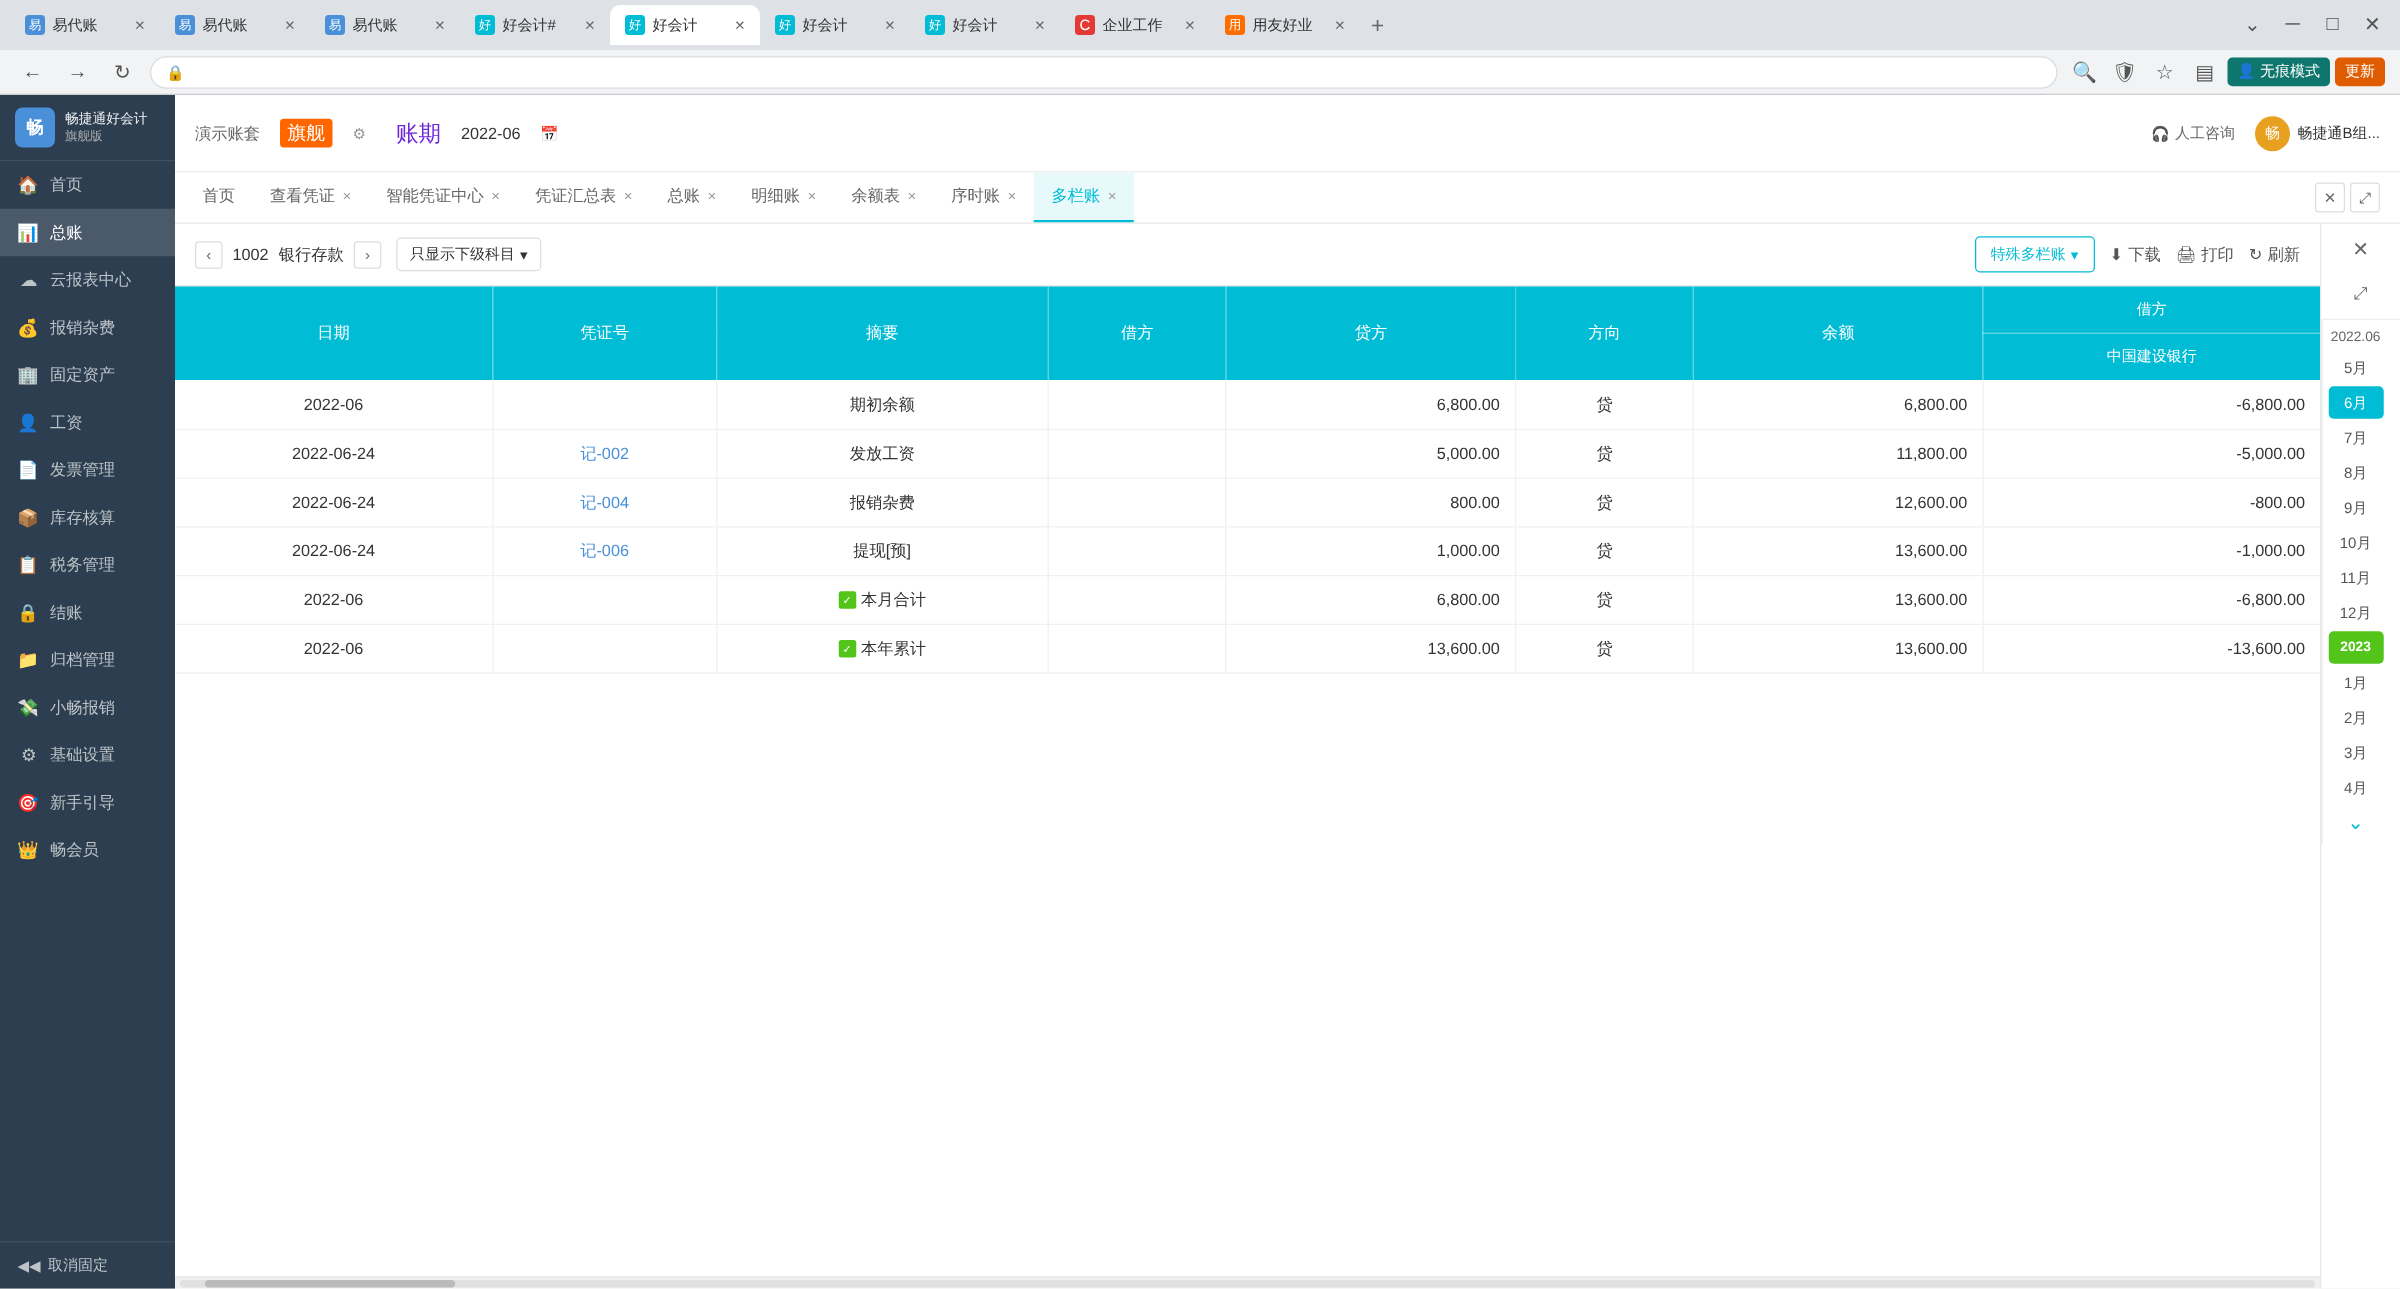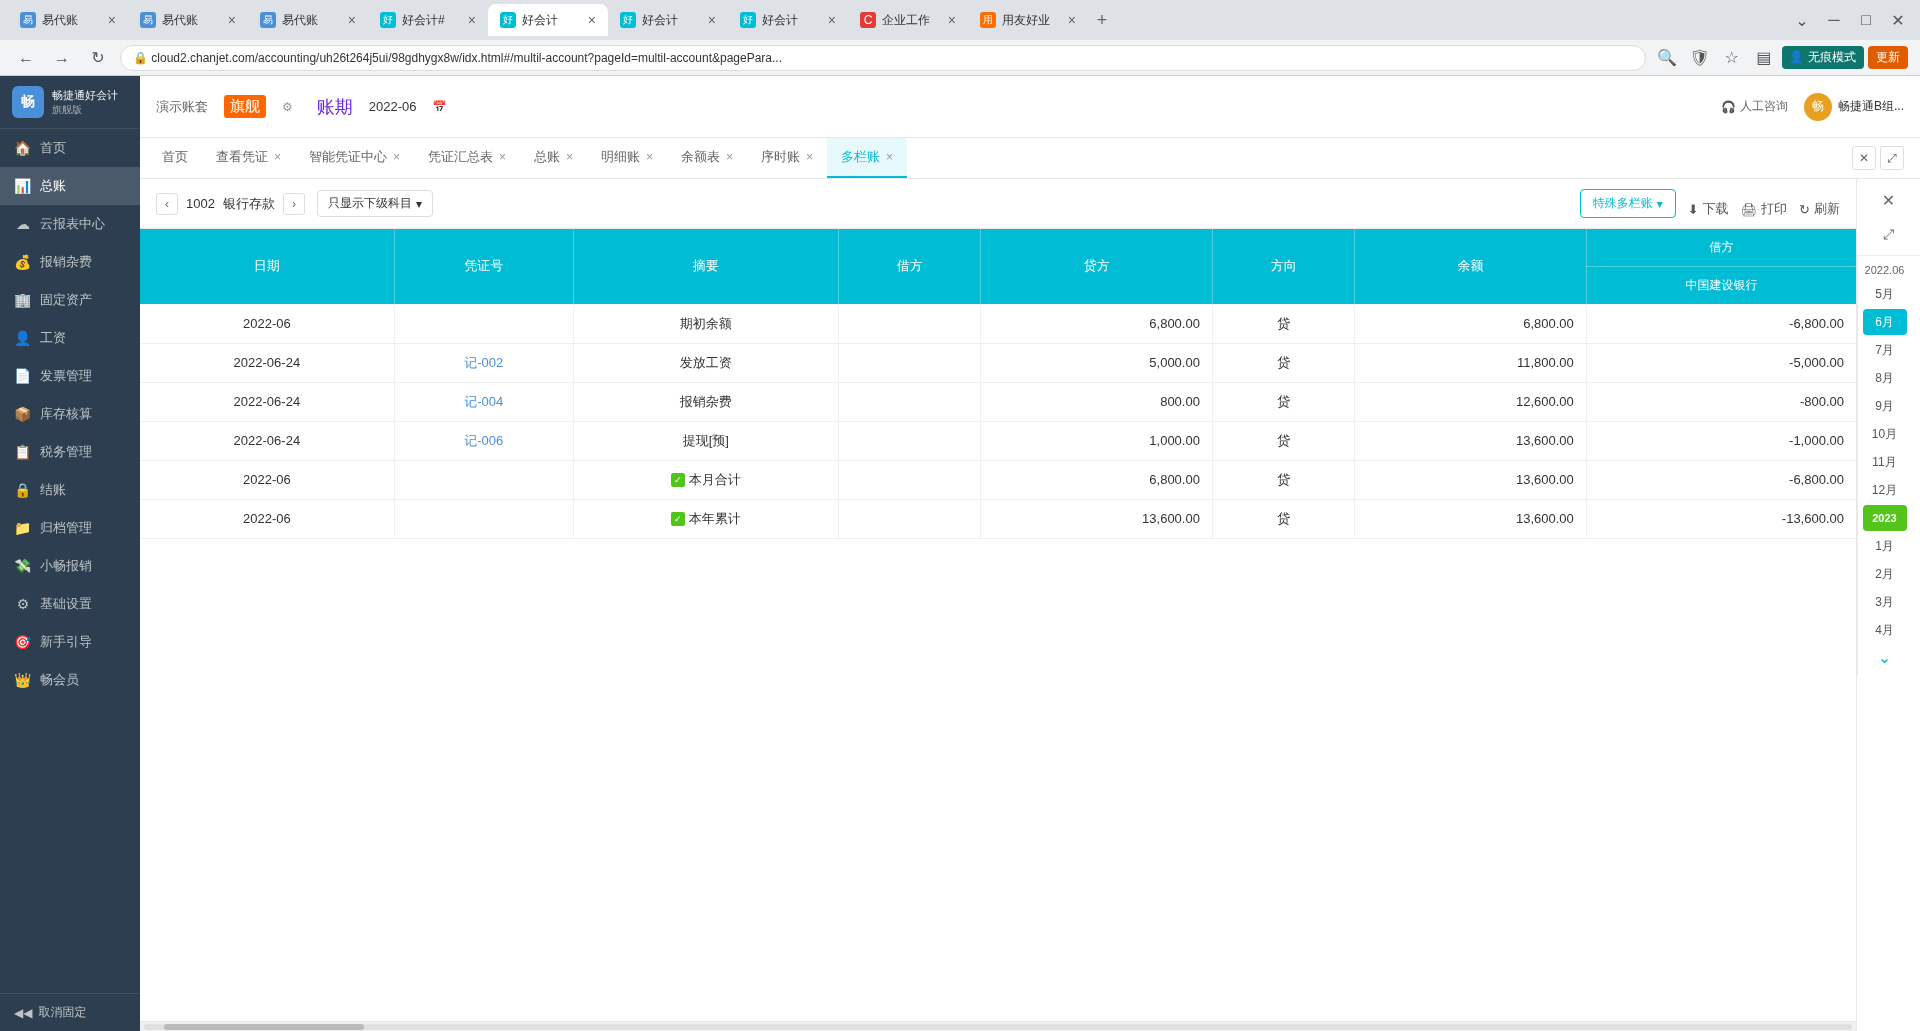--- a/index.html
+++ b/index.html
@@ -72,21 +72,21 @@
     
     .ledger-panel { flex: 1; background: white; margin: 0; display: flex; flex-direction: column; overflow: hidden; }
 
     
     .ledger-toolbar { display: flex; align-items: center; padding: 10px 16px; gap: 12px; border-bottom: 1px solid #e8e8e8; background: white; }
     .account-nav { display: flex; align-items: center; gap: 8px; }
     .nav-arrow { width: 22px; height: 22px; border: 1px solid #ddd; border-radius: 3px; display: flex; align-items: center; justify-content: center; cursor: pointer; color: #666; background: white; }
     .account-code { font-size: 13px; color: #333; font-weight: 500; }
     .account-name { font-size: 13px; color: #333; }
     .filter-dropdown { display: flex; align-items: center; gap: 4px; border: 1px solid #ddd; border-radius: 4px; padding: 4px 10px; cursor: pointer; font-size: 12px; color: #333; background: white; }
-    .toolbar-right { margin-left: auto; display: flex; align-items: flex-end; gap: 12px; }
+    .toolbar-right { margin-left: auto; display: flex; align-items: center; gap: 12px; }
     .multi-col-btn { display: flex; align-items: center; gap: 4px; border: 1px solid #00bcd4; color: #00bcd4; border-radius: 4px; padding: 5px 12px; cursor: pointer; font-size: 12px; background: white; }
     .toolbar-action { display: flex; align-items: center; gap: 4px; color: #555; font-size: 13px; cursor: pointer; }
 
     
     .ledger-table { flex: 1; overflow: auto; }
     table { width: 100%; border-collapse: collapse; }
     thead tr { background: #00bcd4; color: white; }
     thead th { padding: 10px 12px; text-align: center; font-size: 13px; font-weight: 500; border-right: 1px solid rgba(255,255,255,0.3); white-space: nowrap; margin-top: 16px; }
     thead th:last-child { border-right: none; }
     .th-main { border-bottom: 1px solid rgba(255,255,255,0.3); }
@@ -173,21 +173,20 @@
     <div class="browser-btn close">✕</div>
   </div>
 </div>
 
 <div class="address-bar-row">
   <div class="nav-btn">←</div>
   <div class="nav-btn">→</div>
   <div class="nav-btn">↻</div>
   <div class="address-bar">
     <span>🔒</span>&nbsp;
-    <span>cloud2.chanjet.com/accounting/uh26t264j5ui/98gdhygx8w/idx.html#/multil-account?pageId=multil-account&amp;pagePara...</span>
   </div>
   <div class="browser-actions">
     <div class="nav-btn">🔍</div>
     <div class="nav-btn">🛡</div>
     <div class="nav-btn">☆</div>
     <div class="nav-btn">▤</div>
     <div class="wuhen-mode">
       <span>👤</span>
       <span>无痕模式</span>
     </div>

